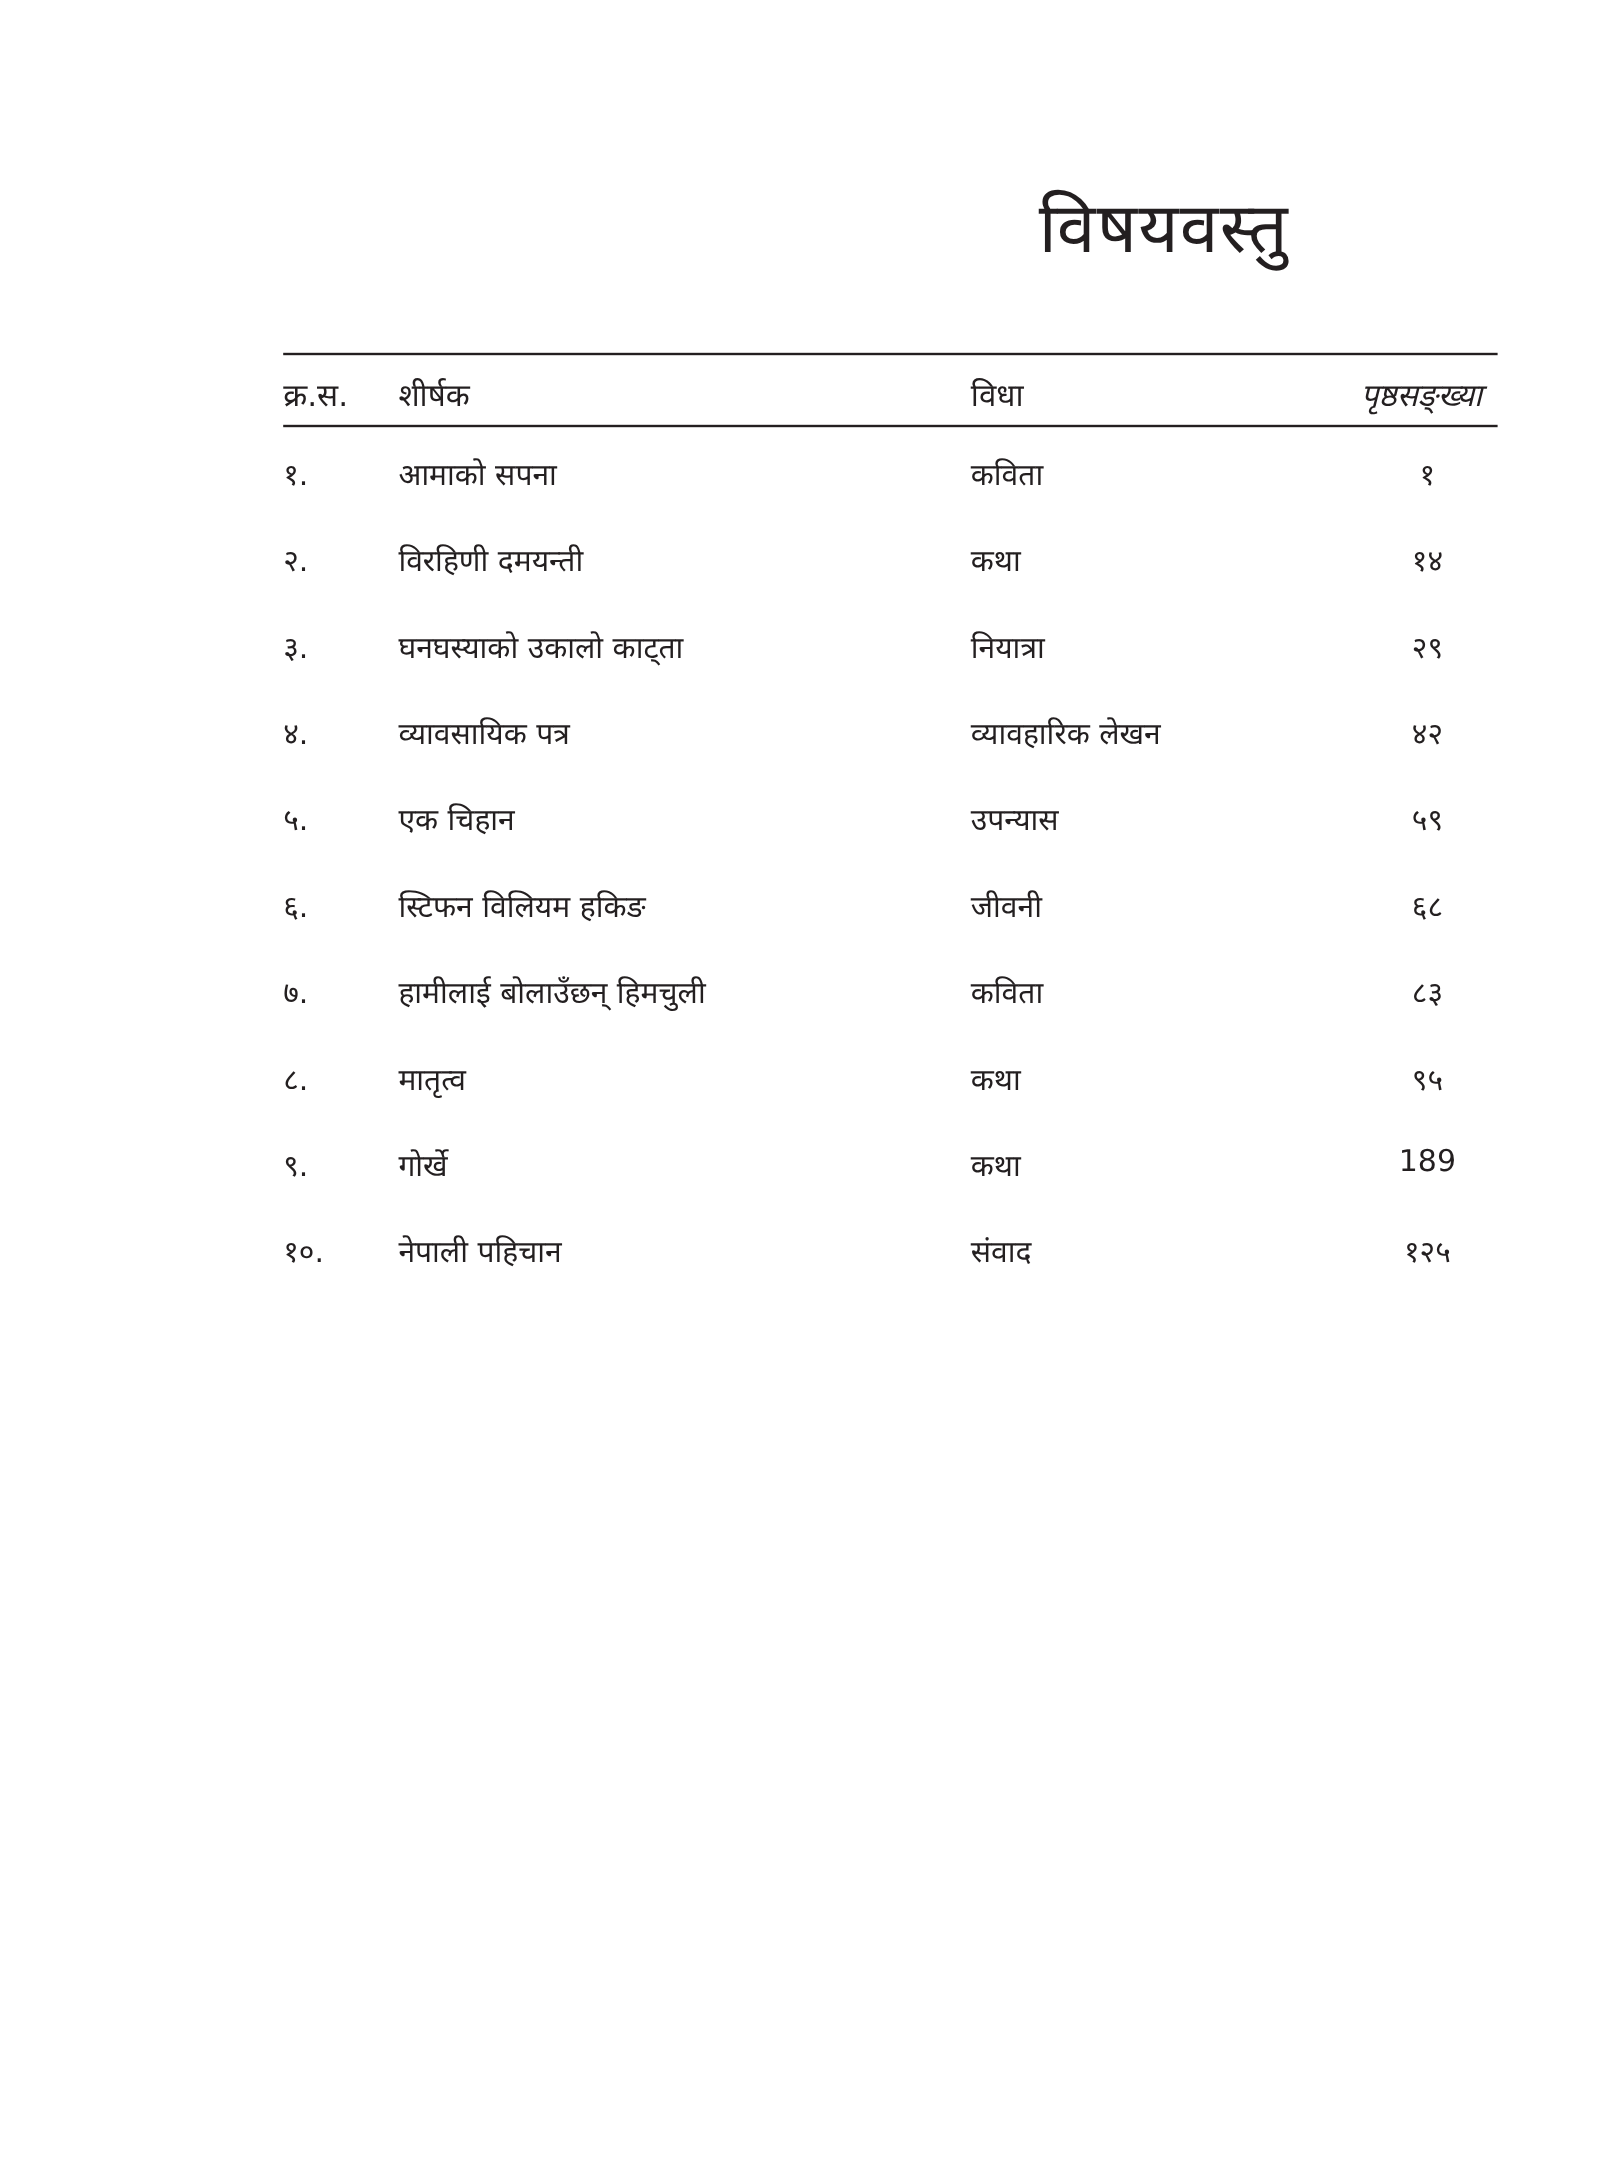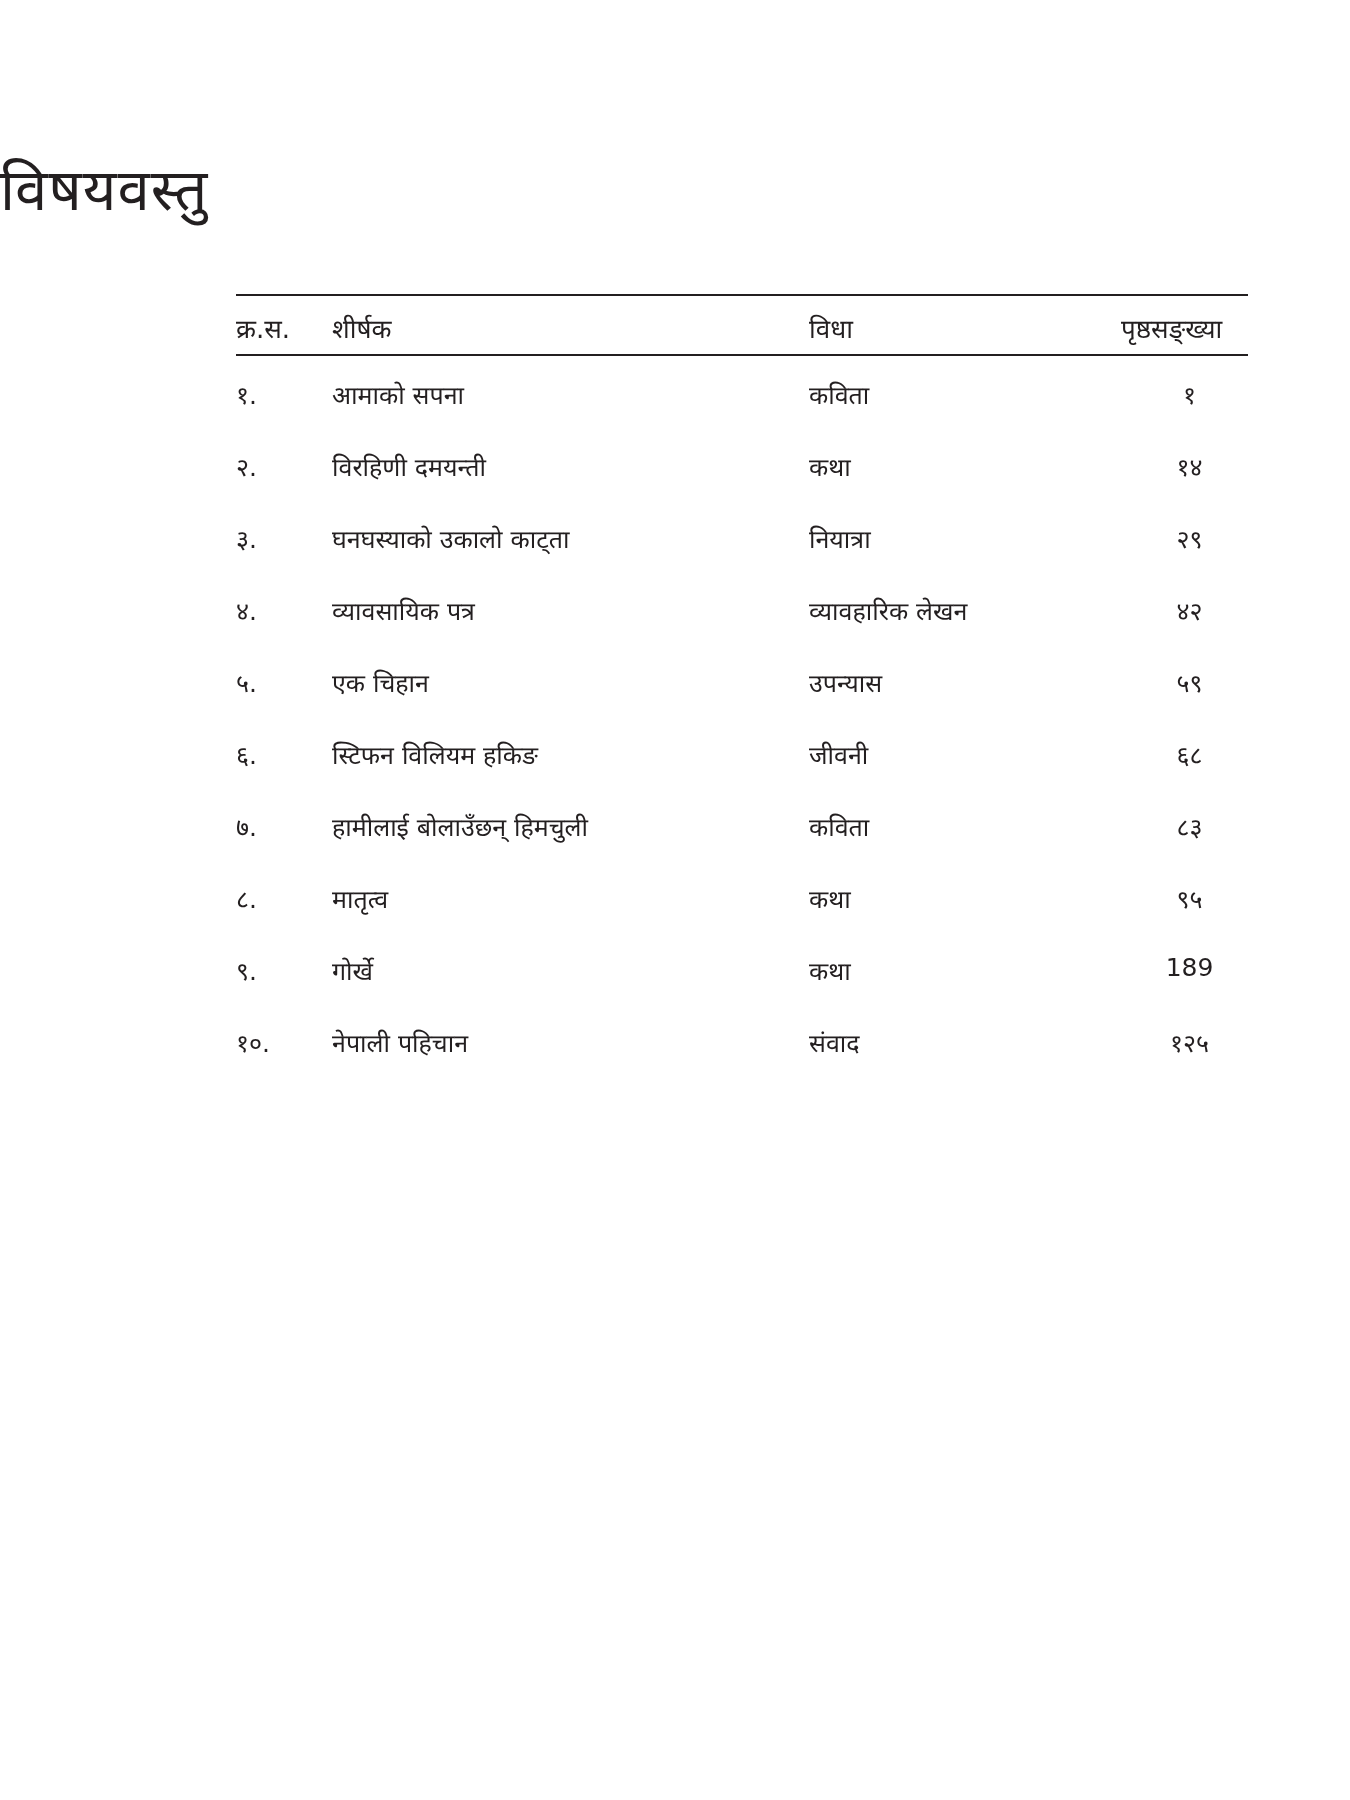--- a/index.html
+++ b/index.html
@@ -13,21 +13,21 @@
       position: relative;
       overflow: hidden;
       color: #231f20;
       font-family: "DejaVu Sans", "Liberation Sans", sans-serif;
     }
     .page-title {
       position: absolute;
       left: 0;
       top: 150px;
       width: 1074px;
-      text-align: left;
+      text-align: right;
       font-size: 58px;
       line-height: 80px;
       font-weight: normal;
       margin: 0;
       letter-spacing: 1px;
     }
     .toc {
       position: absolute;
       left: 188px;
       top: 294px;
@@ -51,21 +51,21 @@
     .cell {
       position: absolute;
       white-space: nowrap;
     }
     .header-row .cell { top: 14px; }
     .body .row .cell { top: 12px; }
     .c-num   { left: 0; }
     .c-title { left: 96px; }
     .c-genre { left: 573px; }
     .c-page  { left: 895px; width: 117px; text-align: center; }
-    .header-row .c-page { left: 885px; width: 127px; text-align: left; }
+    .header-row .c-page { left: 885px; width: 127px; text-align: center; font-style: italic; }
     .body { padding-top: 9px; }
   </style>
 </head>
 <body>
 
 <h1 class="page-title">विषयवस्तु</h1>
 
 <div class="toc">
   <div class="rule"></div>
   <div class="row header-row">

